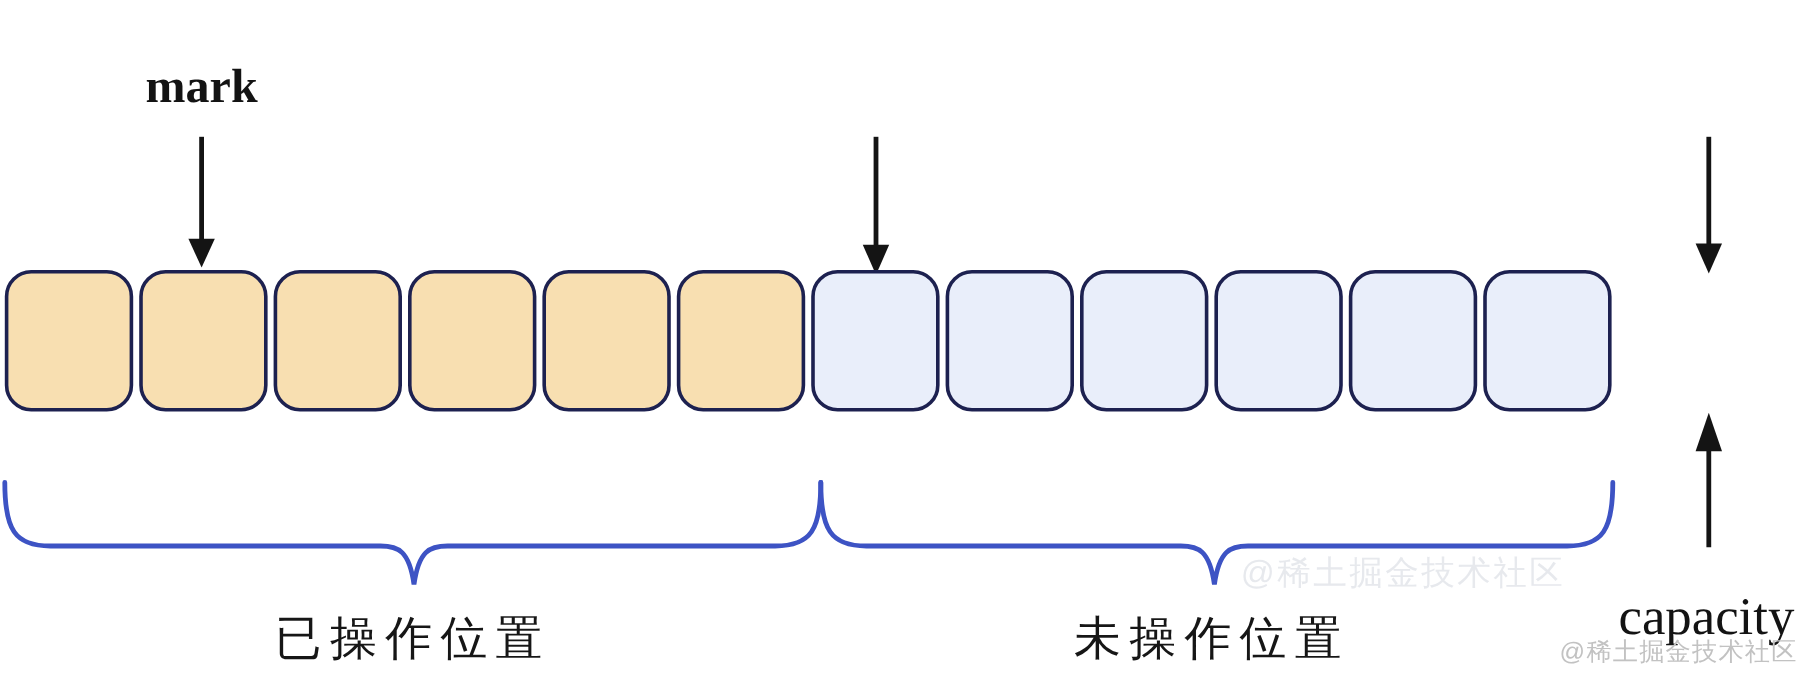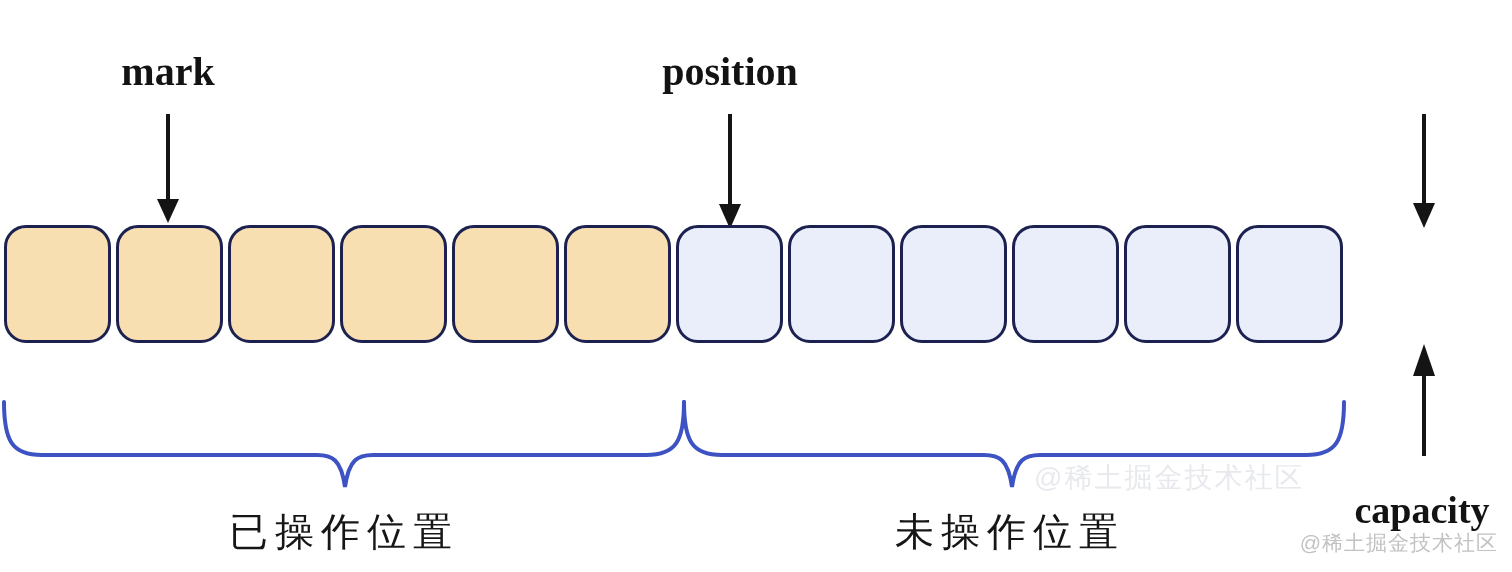--- a/index.html
+++ b/index.html
@@ -19,40 +19,39 @@
   }
   .arrow line{stroke:var(--arrow,#141414);stroke-width:4;}
   .arrow polygon{fill:var(--arrow,#141414);stroke:none;}
   .brace{fill:none;stroke:var(--brace,#3D53C4);stroke-width:4;stroke-linecap:round;}
   .cn-label{
     position:absolute;top:505px;transform:translateX(-50%);
     font-size:39px;letter-spacing:7px;color:#161616;white-space:nowrap;
   }
   .capacity-label{
     position:absolute;left:1422px;top:488px;transform:translateX(-50%);
-    font-weight:700;font-size:38px;color:#131313;white-space:nowrap;
+    font-weight:400;font-size:44px;color:#131313;white-space:nowrap;
   }
   .watermark{
     position:absolute;right:14px;top:529px;
     font-family:"Liberation Sans","DejaVu Sans",sans-serif;
     font-size:21px;letter-spacing:1px;color:var(--watermark,#C2C2C2);white-space:nowrap;
   }
   .watermark-faint{
     position:absolute;left:1034px;top:459px;
     font-family:"Liberation Sans","DejaVu Sans",sans-serif;
     font-size:28px;letter-spacing:2px;color:#D4D8E0;opacity:.55;white-space:nowrap;
   }
 </style>
 </head>
 <body>
 
 <div class="stage">
 
   <div class="top-label" style="left:168px">mark</div>
-  <div class="top-label" style="left:730px">position</div>
 
   <svg class="overlay" viewBox="0 0 1512 572">
     <g class="arrow">
       <line x1="168" y1="114" x2="168" y2="200"></line>
       <polygon points="157,199 179,199 168,223"></polygon>
     </g>
     <g class="arrow">
       <line x1="730" y1="114" x2="730" y2="205"></line>
       <polygon points="719,204 741,204 730,229"></polygon>
     </g>

